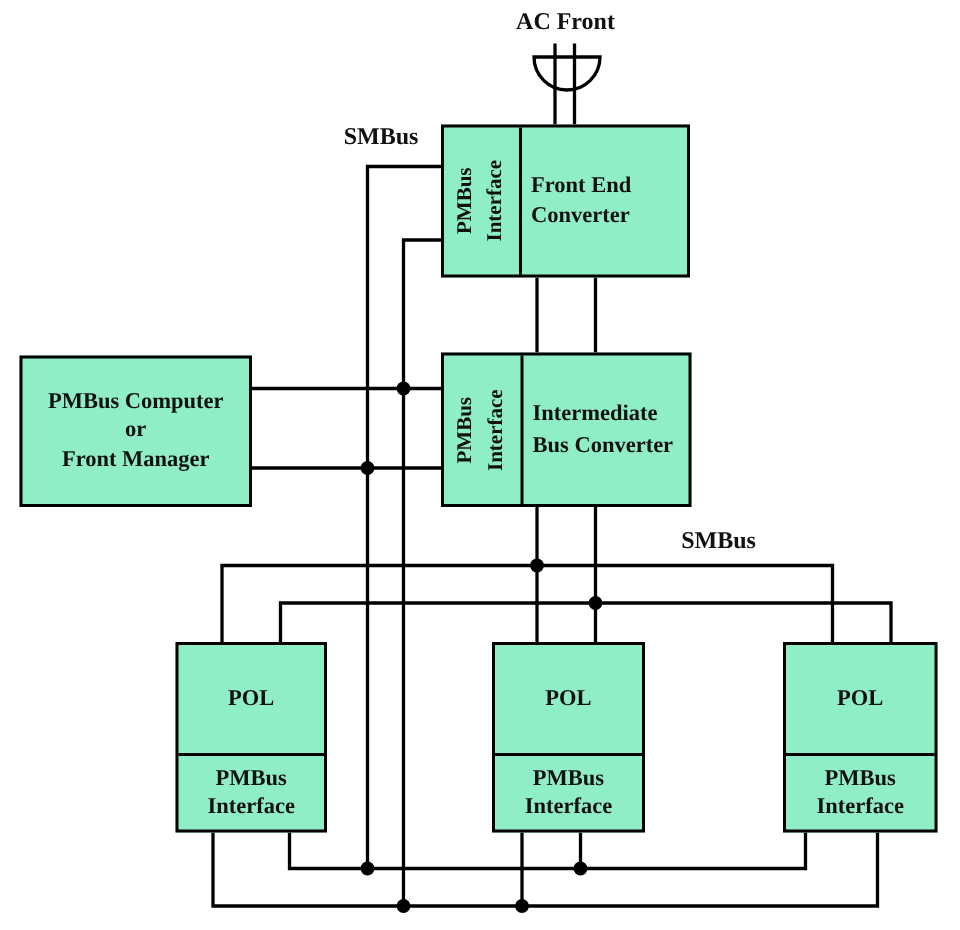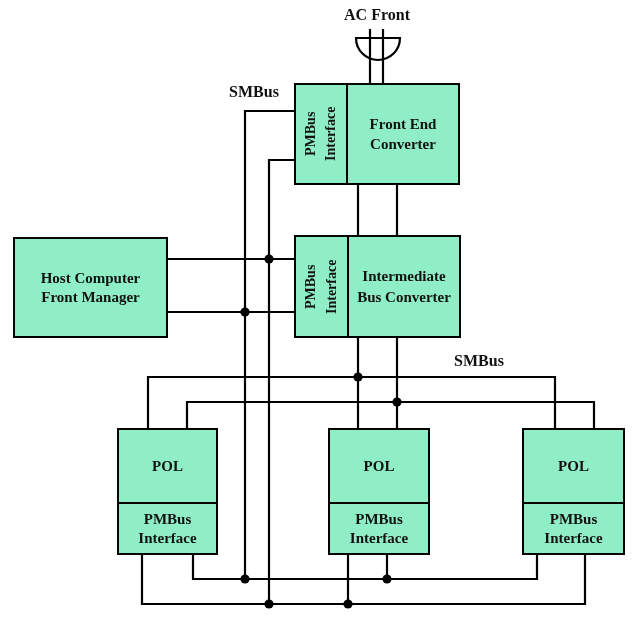--- a/index.html
+++ b/index.html
@@ -28,21 +28,21 @@
   .pmbus-col {
     box-sizing:border-box; border-right:2.5px solid #000; position:relative;
     flex:0 0 auto;
   }
   .vtext {
     position:absolute; inset:0; display:flex; align-items:center; justify-content:center;
     writing-mode:vertical-rl; transform:rotate(180deg);
     font-weight:bold; font-size:14px; line-height:1.45; text-align:center;
   }
   .main-col { flex:1 1 auto; position:relative; display:flex; align-items:center; justify-content:center; }
-  .main-col .inner { font-weight:bold; font-size:15px; line-height:1.35; text-align:center; padding:0 6px; }
+  .main-col .inner { font-weight:bold; font-size:15px; line-height:1.35; text-align:left; padding:0 6px; }
   .pol { padding:0;font-family:Liberation Serif, serif; }
   .pol-top {
     position:absolute; left:0; right:0; top:0; box-sizing:border-box;
     border-bottom:2.5px solid #000; display:flex; align-items:center; justify-content:center;
     font-weight:bold; font-size:15px;
   }
   .pol-bottom {
     position:absolute; left:0; right:0; bottom:0; display:flex; align-items:center; justify-content:center;
     font-weight:bold; font-size:15px; line-height:1.25; text-align:center;
   }
@@ -93,21 +93,22 @@
       <circle cx="348" cy="604" r="4.6"></circle>
     </g>
   </svg>
 
   <div class="label" style="left:316px; top:6px; width:122px; font-size:16px;">AC Front</div>
   <div class="label" style="left:220px; top:83px; width:68px; font-size:16px;">SMBus</div>
   <div class="label" style="left:443px; top:352px; width:72px; font-size:16px;">SMBus</div>
 
   <div class="block" style="left:13px; top:237px; width:155px; height:101px;">
     <div class="blocktext host-lines">
-      <div>Host Computer</div>
+      <div>PMBus Computer</div>
+      <div>or</div>
       <div>Front Manager</div>
     </div>
   </div>
 
   <div class="block split-v" style="left:294px; top:83px; width:166px; height:102px;">
     <div class="pmbus-col" style="width:52px;">
       <div class="vtext">PMBus Interface</div>
     </div>
     <div class="main-col">
       <div class="inner">Front End Converter</div>

